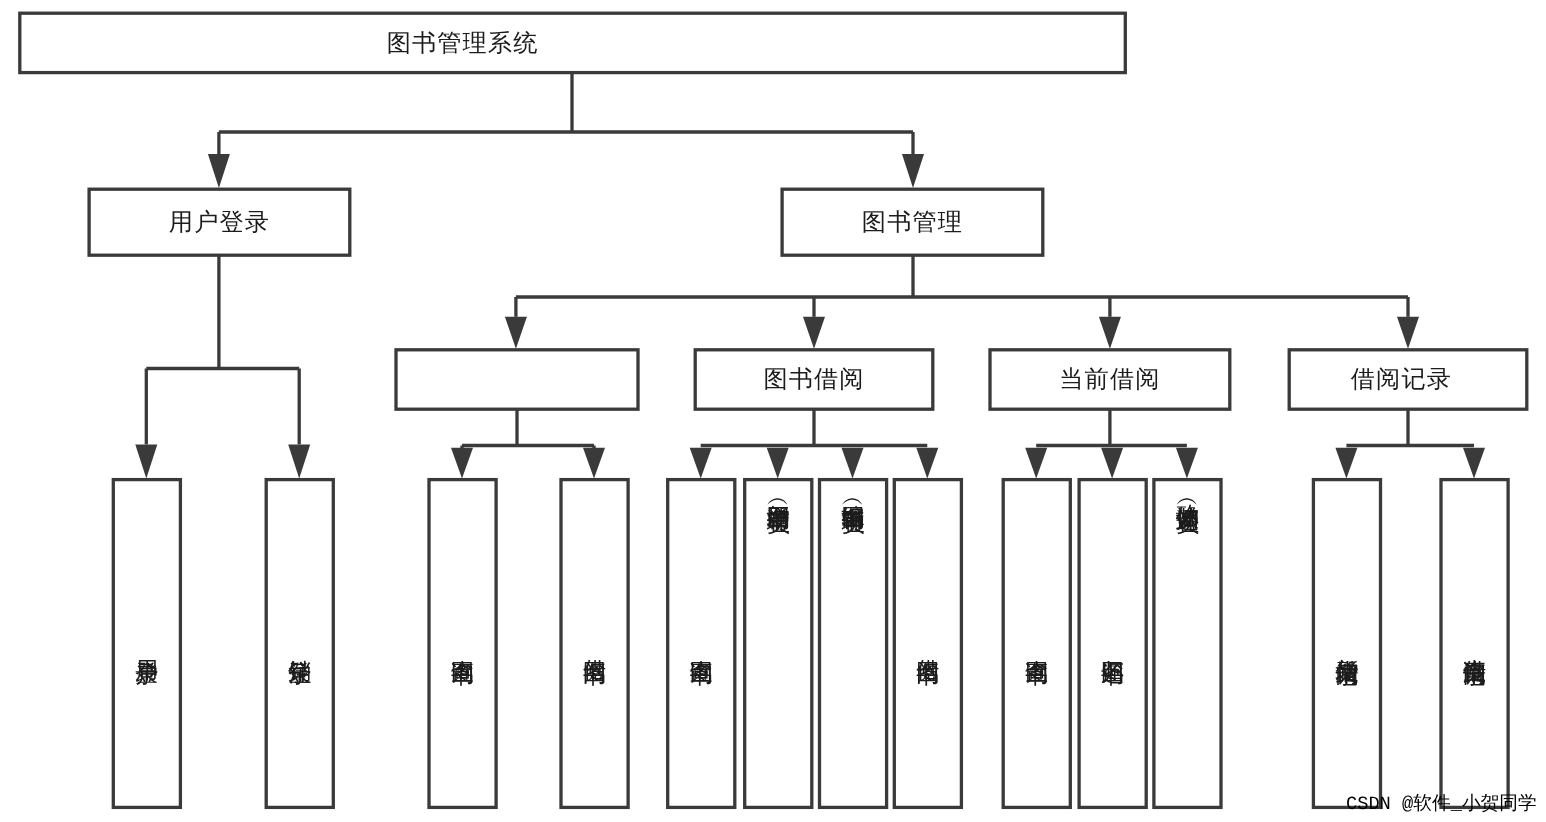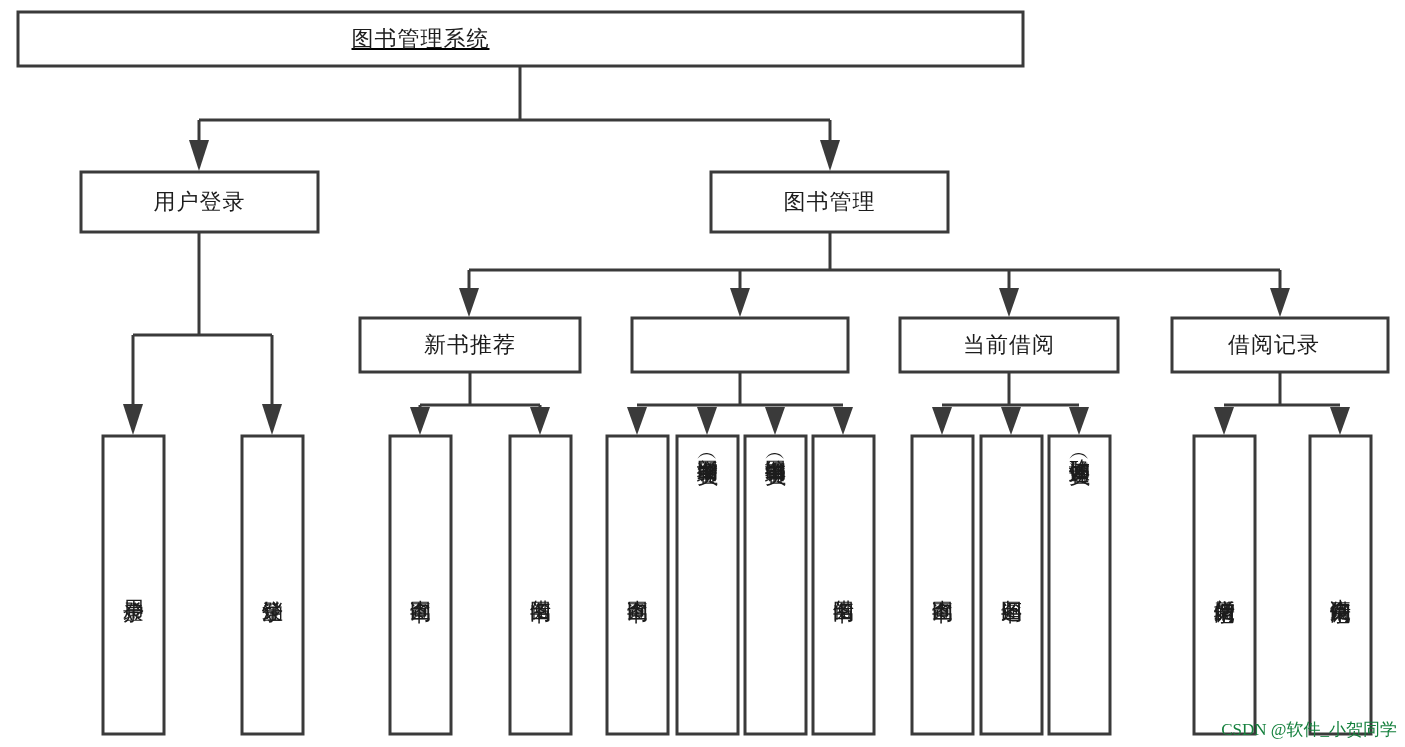--- a/index.html
+++ b/index.html
@@ -68,23 +68,23 @@
     font-family: "DejaVu Sans", "Liberation Sans", sans-serif;
     font-size: 22px;
     color: #1c1c1c;
     white-space: nowrap;
     letter-spacing: 1px;
   }
   #watermark {
     position: absolute;
     right: 8px;
     bottom: 6px;
-    font-family: Liberation Serif, serif;
+    font-family: Liberation Mono, monospace;
     font-size: 17px;
-    color: #15803d;
+    color: #000000;
     white-space: nowrap;
     user-select: none;
   }
 </style>
 </head>
 <body>
 
 <div id="diagram-root">
 
   <svg class="diagram" viewBox="0 0 1405 747" xmlns="http://www.w3.org/2000/svg">
@@ -162,36 +162,36 @@
 
     <rect class="node-box" x="912" y="436" width="61" height="298"></rect>
     <rect class="node-box" x="981" y="436" width="61" height="298"></rect>
     <rect class="node-box" x="1049" y="436" width="61" height="298"></rect>
 
     <rect class="node-box" x="1194" y="436" width="61" height="298"></rect>
     <rect class="node-box" x="1310" y="436" width="61" height="298"></rect>
 
   </svg>
 
-  <div class="hlabel-wrap" style="left:18px; top:12px; width:805px; height:54px;text-decoration:underline;">
+  <div class="hlabel-wrap" style="left:18px; top:12px; width:805px; height:54px;">
     <span class="hlabel-text">图书管理系统</span>
   </div>
 
   <div class="hlabel-wrap" style="left:81px; top:172px; width:237px; height:60px;">
     <span class="hlabel-text">用户登录</span>
   </div>
 
   <div class="hlabel-wrap" style="left:711px; top:172px; width:237px; height:60px;align-items:center;">
     <span class="hlabel-text">图书管理</span>
   </div>
 
-  <div class="hlabel-wrap" style="left:360px; top:318px; width:220px; height:54px;">
-    <span class="hlabel-text">新书推荐</span>
-  </div>
-
+
+  <div class="hlabel-wrap" style="left:632px; top:318px; width:216px; height:54px;">
+    <span class="hlabel-text">图书借阅</span>
+  </div>
 
   <div class="hlabel-wrap" style="left:900px; top:318px; width:218px; height:54px;text-align:center;">
     <span class="hlabel-text">当前借阅</span>
   </div>
 
   <div class="hlabel-wrap" style="left:1172px; top:318px; width:204px; height:54px;">
     <span class="hlabel-text">借阅记录</span>
   </div>
 
   <div class="vlabel-wrap" style="left:103px; top:436px; width:61px; height:298px;">

